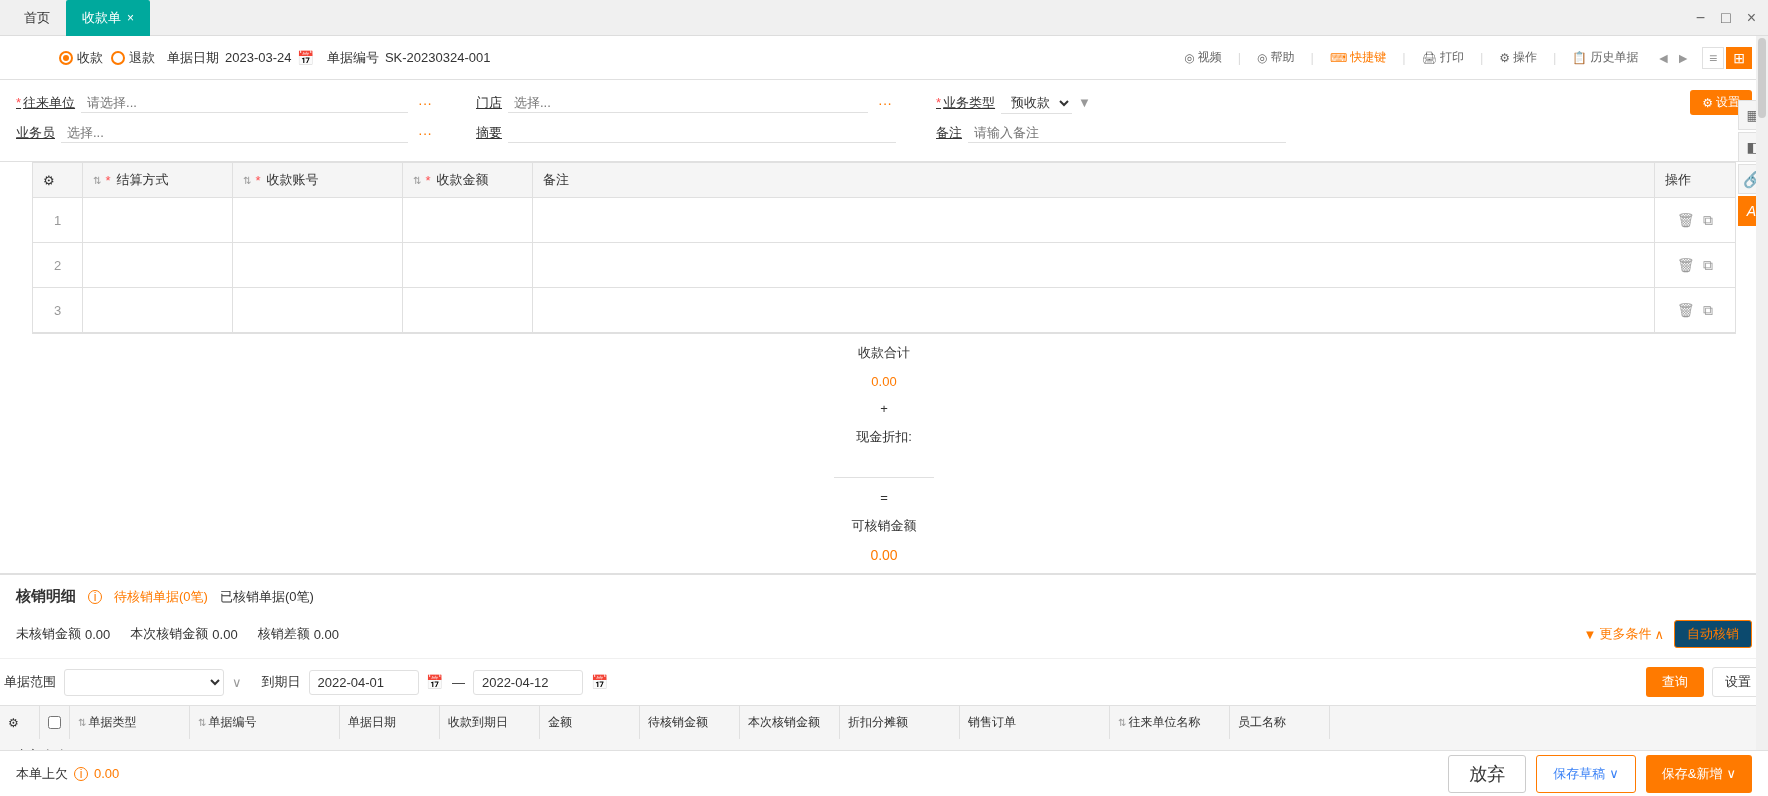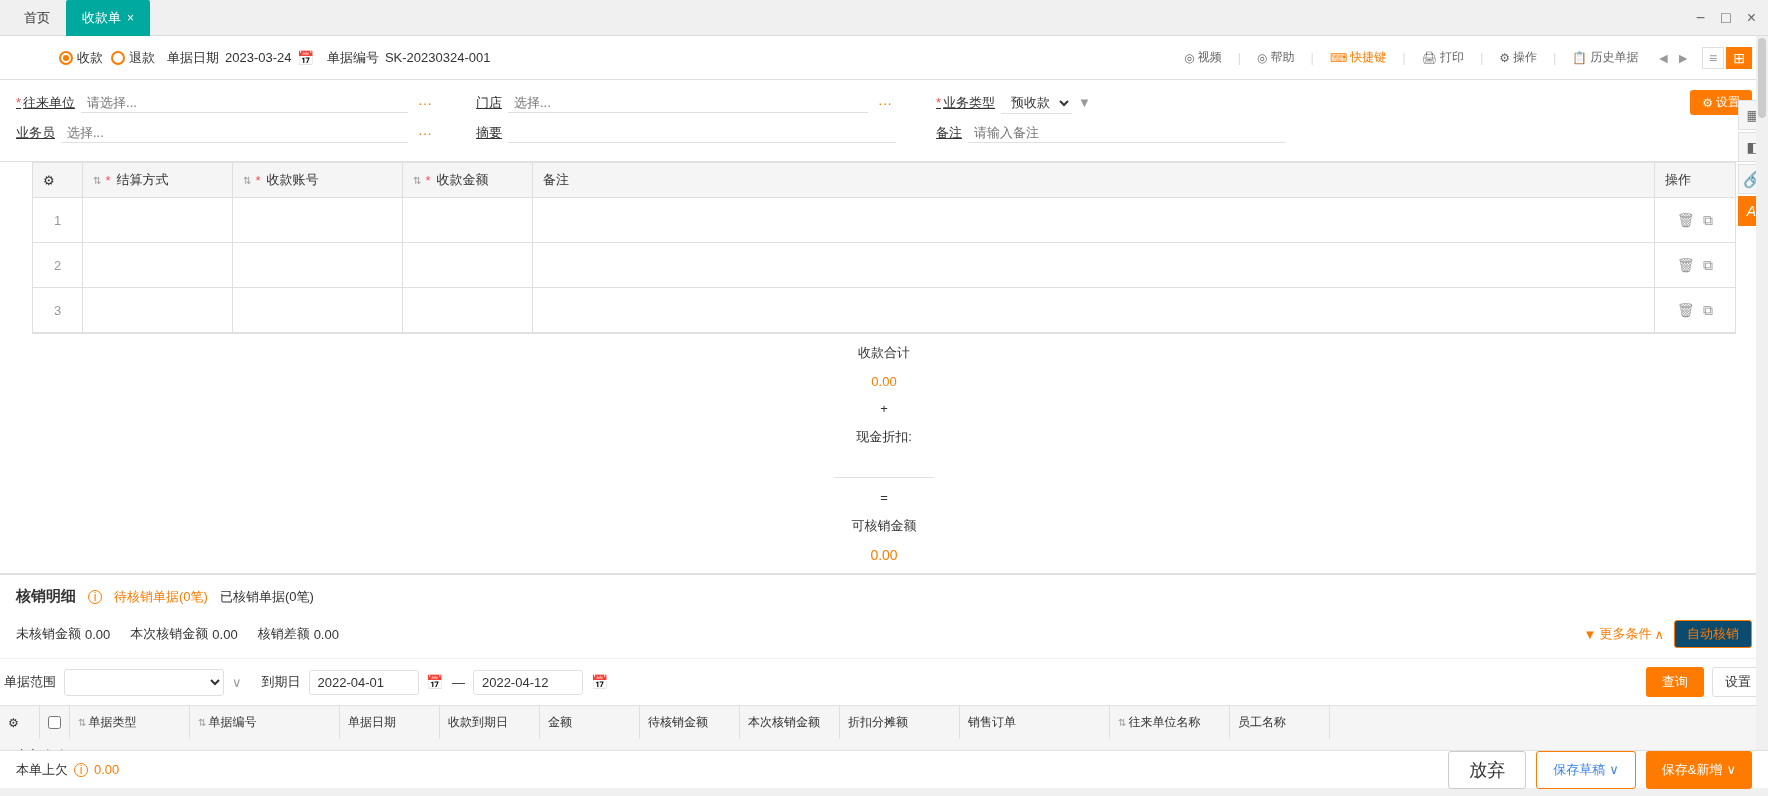--- a/index.html
+++ b/index.html
@@ -80,21 +80,21 @@
     .query-btn { background: #ff7a00; color: #fff; border: none; padding: 5px 16px; border-radius: 3px; cursor: pointer; font-size: 13px; }
     .settings-btn { background: #fff; border: 1px solid #e0e0e0; padding: 5px 12px; border-radius: 3px; cursor: pointer; font-size: 13px; color: #333; }
 
     
     .table2-section { background: #fff; margin: 0; border-top: 1px solid #e0e0e0; overflow-x: auto; }
     .table2-header { display: grid; grid-template-columns: 40px 30px 120px 150px 100px 100px 100px 100px 100px 120px 150px 120px 100px; background: #f5f5f5; border-bottom: 1px solid #e0e0e0; min-width: 1300px; }
     .th2 { padding: 8px 8px; font-weight: 500; color: #333; border-right: 1px solid #e0e0e0; font-size: 12px; display: flex; align-items: center; gap: 2px; white-space: nowrap; }
     .th2:last-child { border-right: none; }
 
     
-    .bottom-bar { position: fixed; bottom: 8px; left: 0; right: 0; background: #fff; border-top: 1px solid #e0e0e0; padding: 10px 16px; display: flex; align-items: center; gap: 12px; height: 38px; }
+    .bottom-bar { position: fixed; bottom: 0; left: 0; right: 0; background: #fff; border-top: 1px solid #e0e0e0; padding: 10px 16px; display: flex; align-items: center; gap: 12px; height: 46px; }
     .bottom-info { display: flex; align-items: center; gap: 6px; font-size: 13px; }
     .bottom-label { color: #333; }
     .bottom-value { color: #ff7a00; font-weight: 500; }
     .bottom-right { margin-left: auto; display: flex; gap: 10px; }
     .discard-btn { background: #fff; border: 1px solid #ccc; color: #333; padding: 6px 20px; border-radius: 3px; cursor: pointer; font-size: 18px; }
     .save-draft-btn { background: #fff; border: 1px solid #ff7a00; color: #3b82f6; padding: 6px 16px; border-radius: 3px; cursor: pointer; font-size: 13px; display: flex; align-items: center; gap: 4px; }
     .save-new-btn { background: #ff7a00; border: none; color: #fff; padding: 6px 16px; border-radius: 3px; cursor: pointer; font-size: 13px; display: flex; align-items: center; gap: 4px; }
 
     
     .right-sidebar { position: fixed; right: 0; top: 100px; display: flex; flex-direction: column; gap: 2px; }

